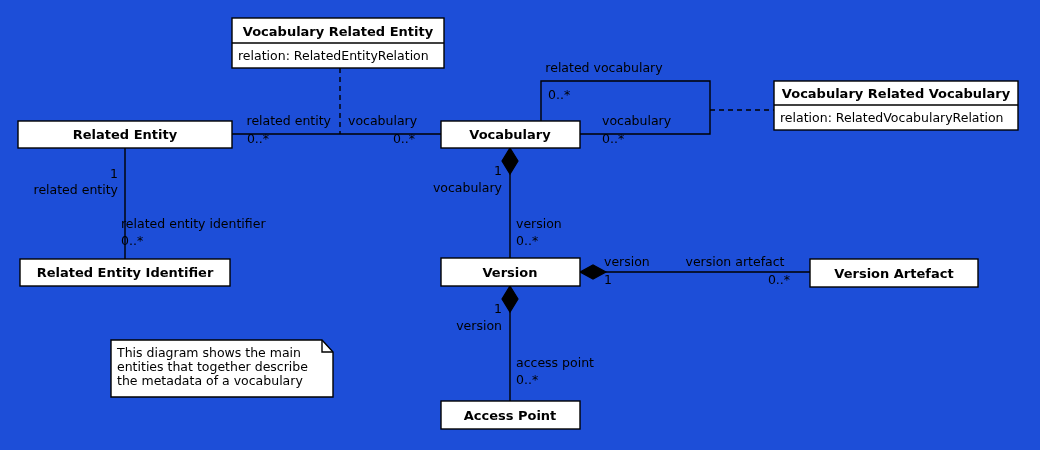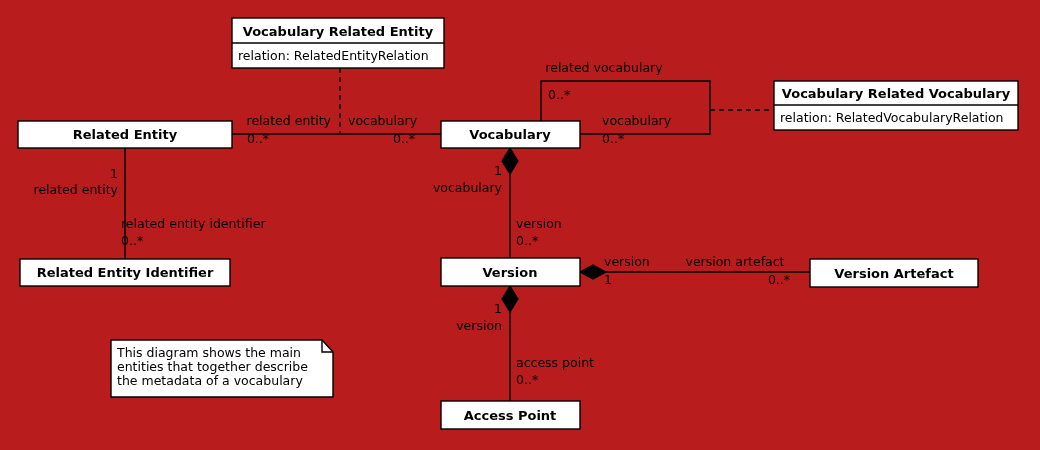--- a/index.html
+++ b/index.html
@@ -8,21 +8,21 @@
     background: #ffffff;
   }
   body {
     font-family: "DejaVu Sans", sans-serif;
     color: #000000;
   }
   #diagram-root {
     position: relative;
     width: 1040px;
     height: 450px;
-    background: #b91c1c;
+    background: #1d4ed8;
     overflow: hidden;
   }
   #uml-svg {
     position: absolute;
     left: 0;
     top: 0;
   }
   .cls-box {
     fill: #ffffff;
     stroke: #000000;

